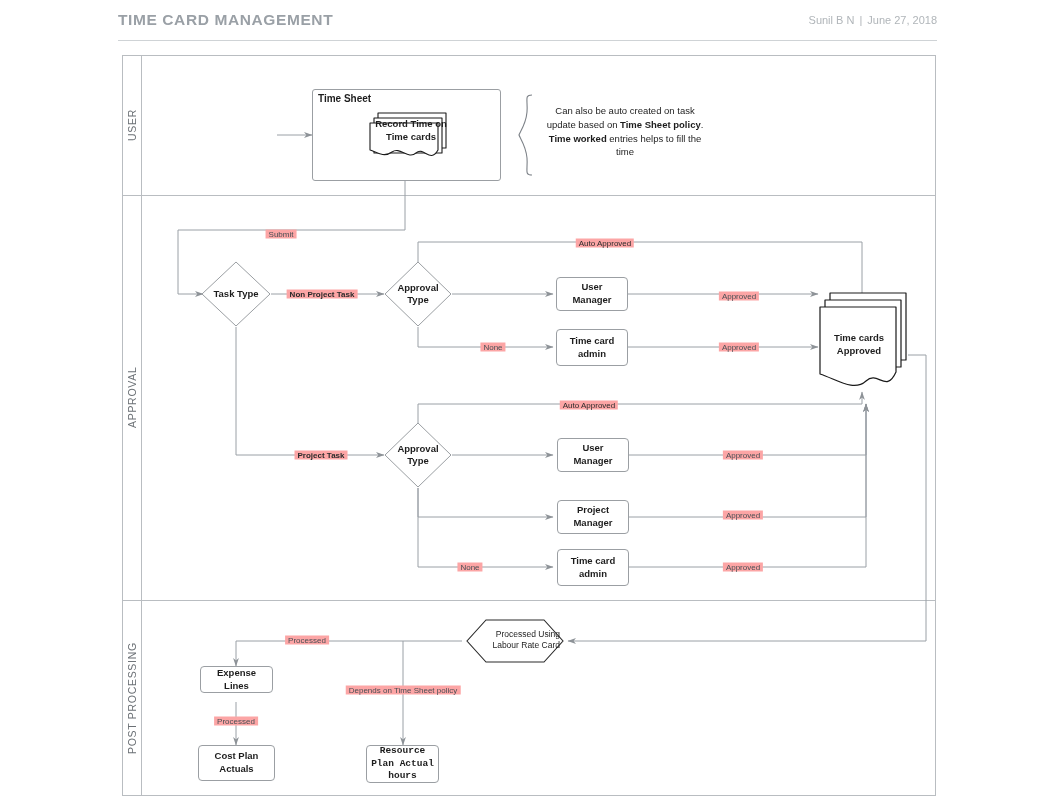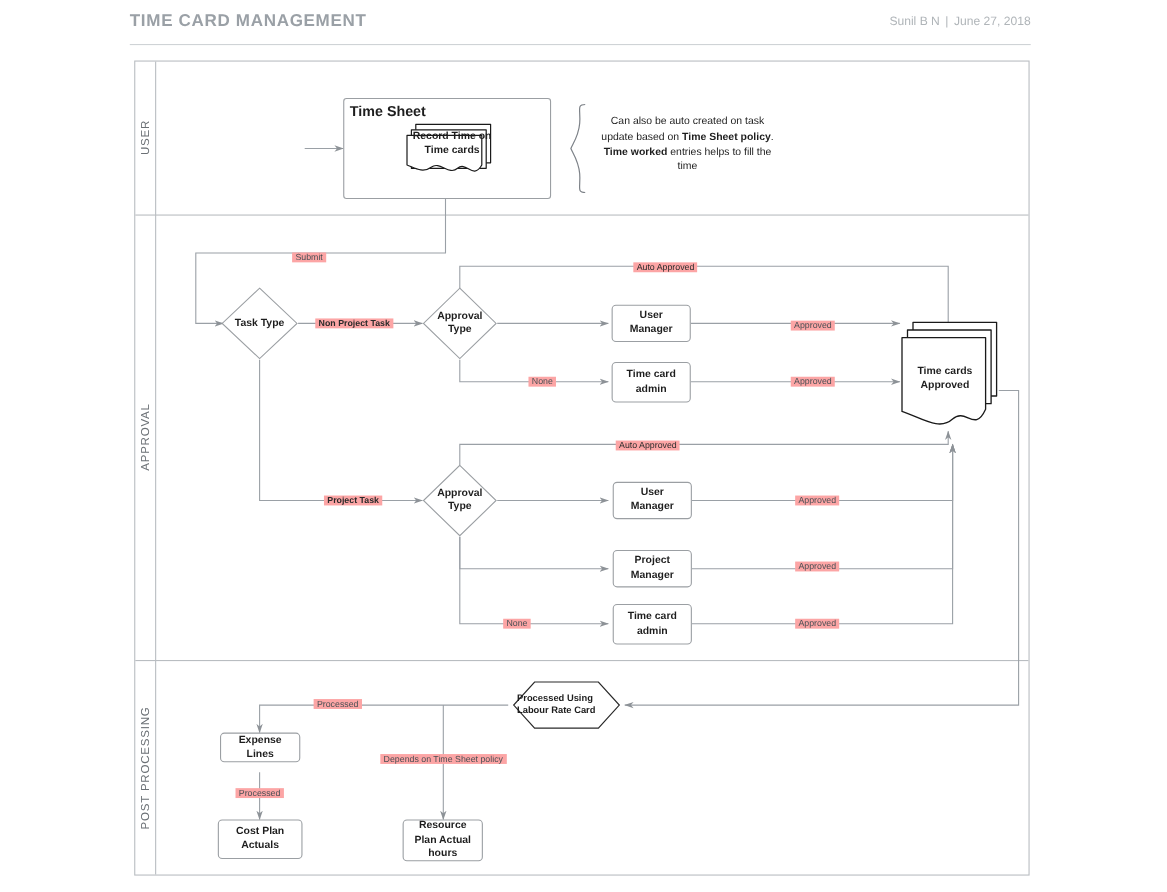--- a/index.html
+++ b/index.html
@@ -50,21 +50,21 @@
     background:#ffffff;border:1px solid #9b9fa3;border-radius:4px;
     display:flex;align-items:center;justify-content:center;text-align:center;
     font-size:9.5px;line-height:1.35;color:#1d1d1d;font-weight:700;
     padding:2px 4px;
   }
   .group-box{
     position:absolute;box-sizing:border-box;
     background:#ffffff;border:1px solid #9b9fa3;border-radius:3px;
   }
   .group-title{
-    position:absolute;font-size:13px;font-weight:700;color:#1d1d1d;
+    position:absolute;font-size:10px;font-weight:700;color:#1d1d1d;
   }
 
   
   .diamond{
     position:absolute;
     display:flex;align-items:center;justify-content:center;text-align:center;
     font-size:9.5px;line-height:1.3;font-weight:700;color:#1d1d1d;
   }
   .diamond > svg{position:absolute;inset:0;}
   .diamond > span{position:relative;z-index:2;}
@@ -88,23 +88,22 @@
     color:#1d1d1d;
   }
   .note b{font-weight:700;}
 
   
   .doclabel{
     position:absolute;text-align:center;font-size:9.5px;line-height:1.35;
     font-weight:700;color:#1d1d1d;
   }
   .hexlabel{
-    position:absolute;text-align:left;font-size:8.5px;line-height:1.3;
+    position:absolute;text-align:right;font-size:8.5px;line-height:1.3;
     color:#1d1d1d;
-    font-weight:bold;
   }
 </style>
 </head>
 <body>
 
 <div id="root">
 
   <div class="hdr">
     <div class="hdr-title">TIME CARD MANAGEMENT</div>
     <div class="hdr-right">
@@ -236,21 +235,21 @@
   </svg>
   <div class="doclabel" style="left:822px;top:332px;width:74px;">Time cards Approved</div>
 
   <svg class="svgwrap tgt" style="left:466px;top:619px;" width="98" height="44">
     <polygon points="20,1 78,1 97,22 78,43 20,43 1,22" fill="#ffffff" stroke="#2a2a2a" stroke-width="1.1"></polygon>
   </svg>
   <div class="hexlabel" style="left:470px;top:629px;width:90px;">Processed Using Labour Rate Card</div>
 
   <div class="node" style="left:200px;top:666px;width:73px;height:27px;">Expense Lines</div>
   <div class="node" style="left:198px;top:745px;width:77px;height:36px;">Cost Plan Actuals</div>
-  <div class="node" style="left:366px;top:745px;width:73px;height:38px;">Resource Plan Actual hours</div>
+  <div class="node" style="left:366px;top:745px;width:73px;height:38px;font-family:Liberation Mono, monospace;">Resource Plan Actual hours</div>
 
   <div class="elabel g" style="left:281px;top:234px;">Submit</div>
 
   <div class="elabel b" style="left:322px;top:294px;">Non Project Task</div>
   <div class="elabel b" style="left:321px;top:455px;">Project Task</div>
 
   <div class="elabel" style="left:605px;top:243px;">Auto Approved</div>
   <div class="elabel" style="left:589px;top:405px;">Auto Approved</div>
 
   <div class="elabel g" style="left:493px;top:347px;">None</div>

